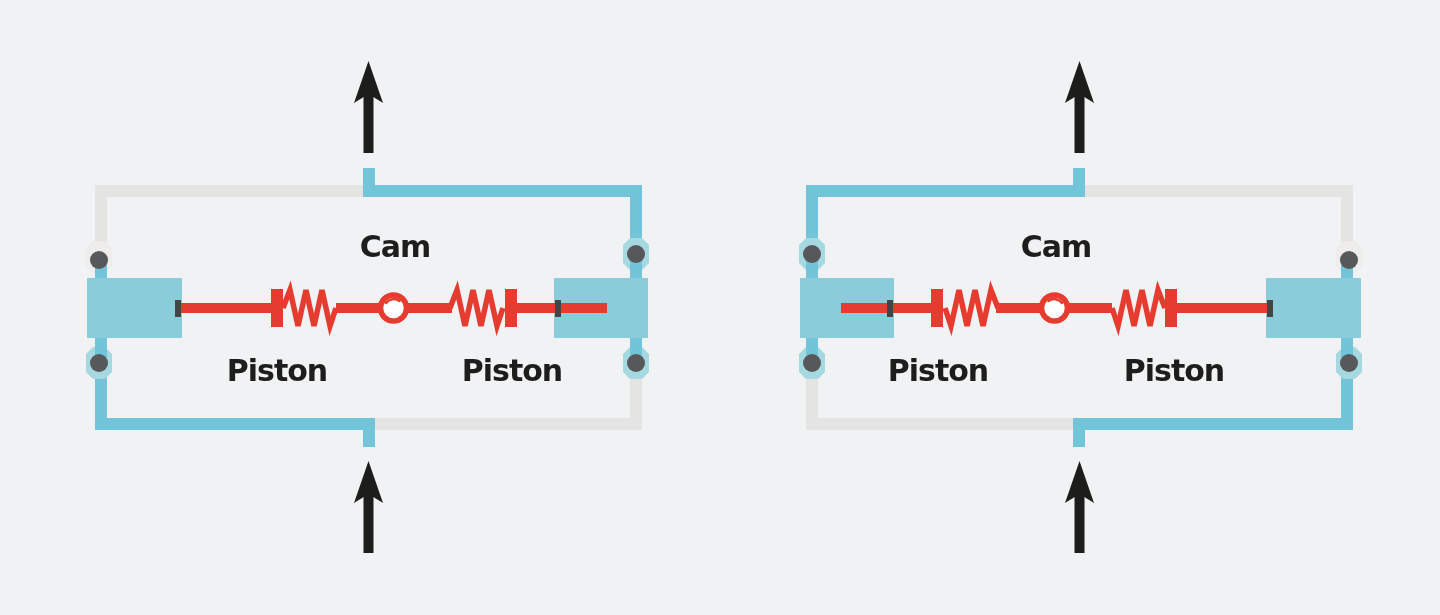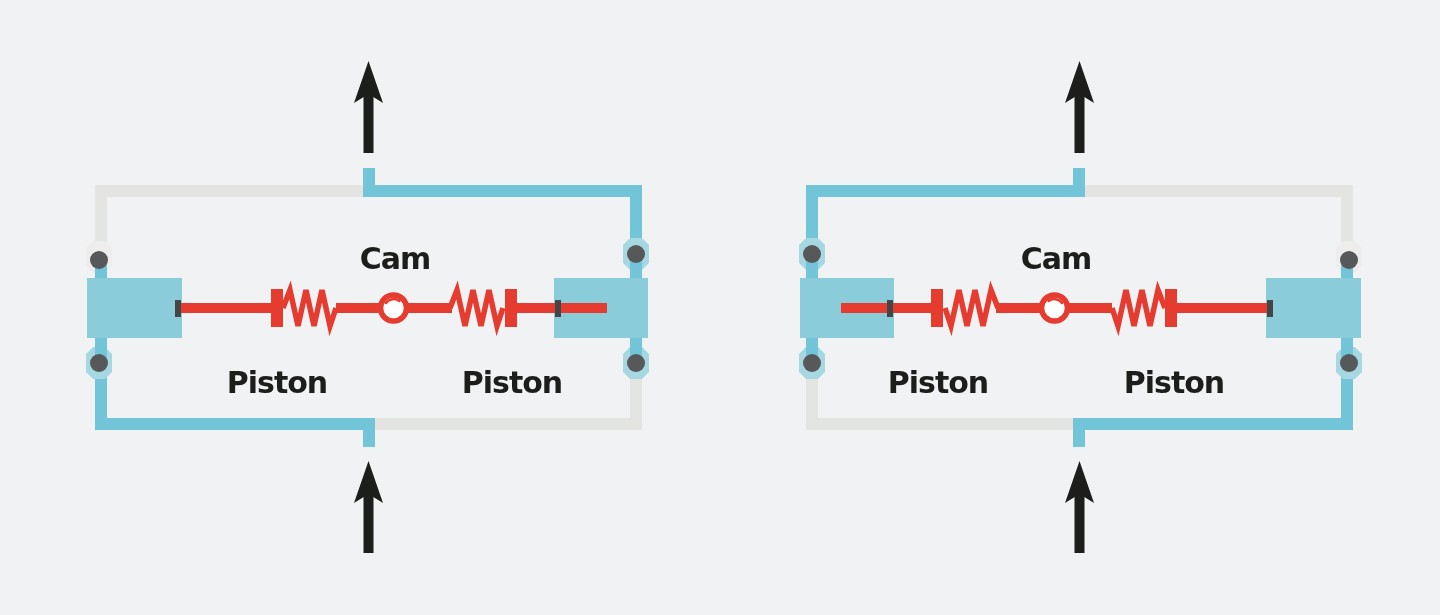--- a/index.html
+++ b/index.html
@@ -18,21 +18,21 @@
   .red-part{fill:var(--red);}
   .spring{fill:none;stroke:var(--red);stroke-width:5.5;stroke-linejoin:miter;}
   .cam-circle{fill:var(--cam_fill);stroke:var(--red);stroke-width:5.5;}
   .cam-mark{fill:none;stroke:var(--red);stroke-width:2.5;stroke-linecap:round;}
   .dot{fill:var(--dark_dot);}
   .tick{fill:var(--tick);}
   .arrow{fill:var(--ink);}
   .lbl{
     position:absolute;transform:translateX(-50%);
     font-weight:bold;font-size:30px;letter-spacing:-1px;
-    color:var(--ink,#1d1d1b);white-space:nowrap;margin-top:12px;
+    color:var(--ink,#1d1d1b);white-space:nowrap;
   }
 </style>
 </head>
 <body>
 
 <svg id="scene" width="1440" height="615" viewBox="0 0 1440 615" xmlns="http://www.w3.org/2000/svg">
 
   <g id="mech-a">
 
     <rect class="pipe-gray" x="95" y="185" width="268" height="12"></rect>

